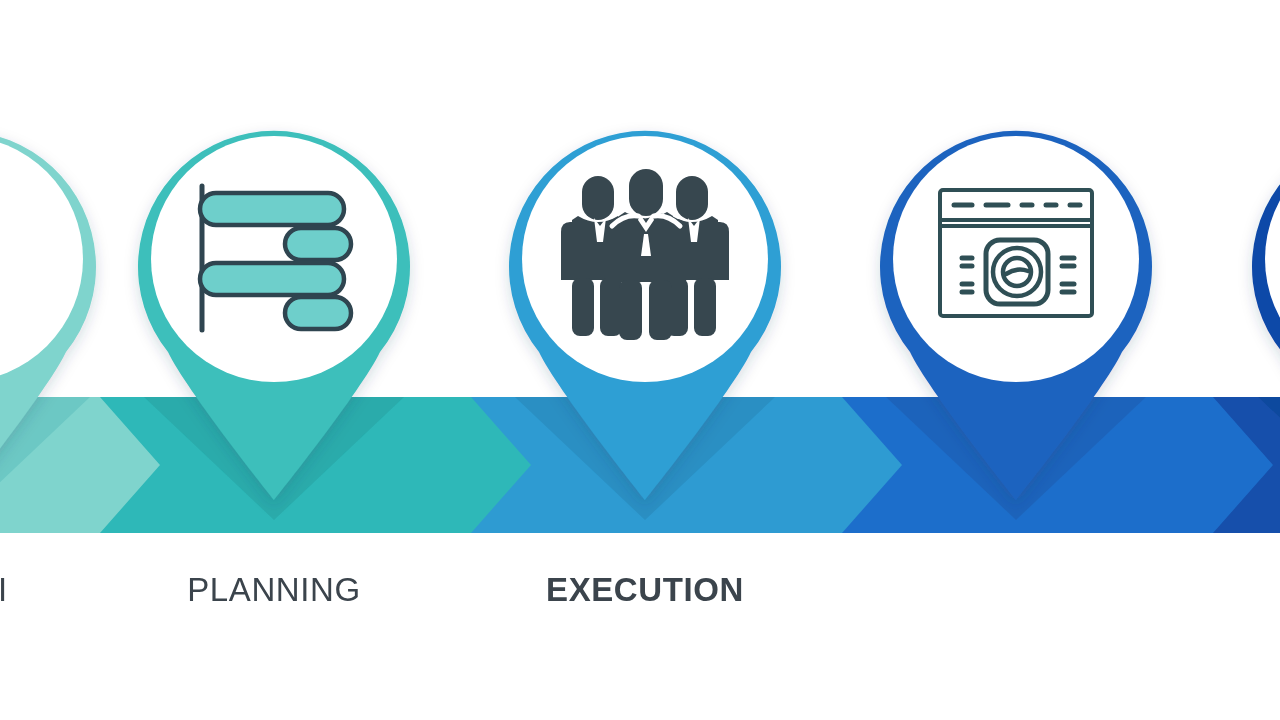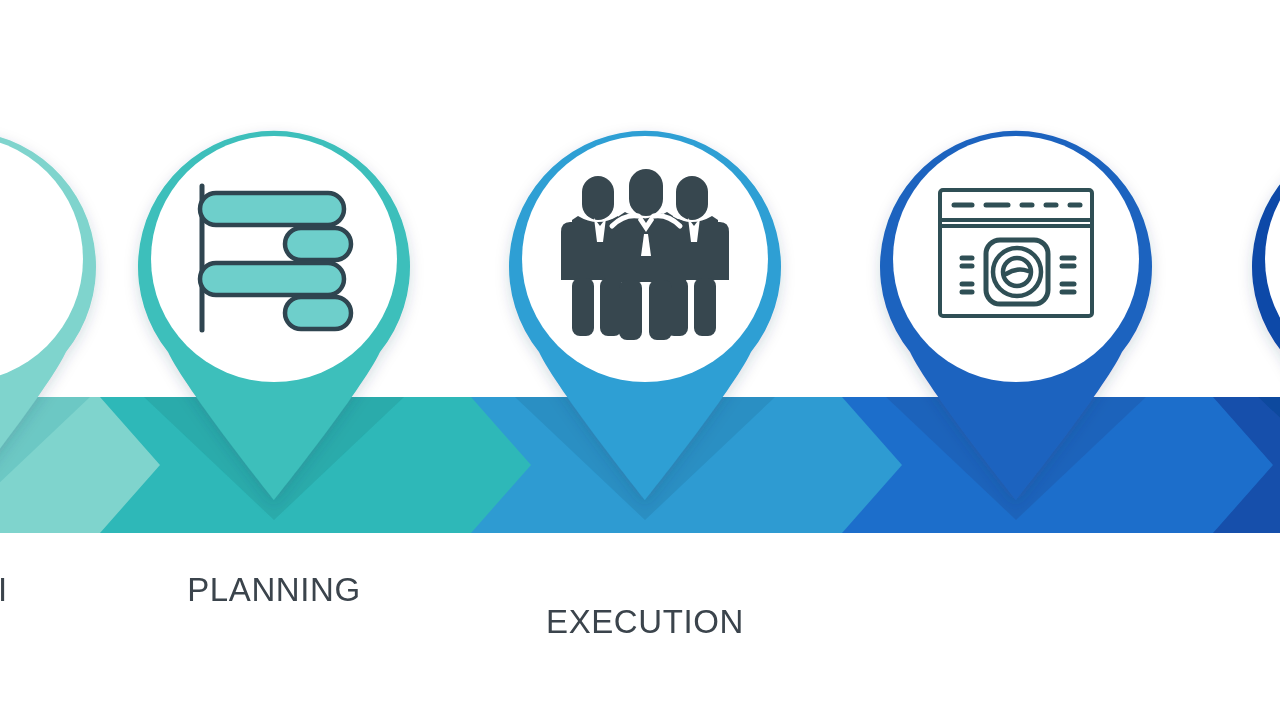--- a/index.html
+++ b/index.html
@@ -194,18 +194,18 @@
                A 136,136 0 1 1 1494,352
                C 1476,390 1388,500 1388,500 Z" fill="#1048a8"></path>
       <circle cx="1388" cy="259" r="123" fill="#ffffff"></circle>
     </g>
   </svg>
 
   <div class="label clip-left" style="left:-2px;top:573px;">I</div>
 
   <div class="label" style="left:274px;top:573px;text-align:right;">PLANNING</div>
 
-  <div class="label" style="left:645px;top:605px;">EXECUTION</div>
+  <div class="label" style="left:645px;top:573px;font-weight:bold;">EXECUTION</div>
 
 
   <div class="label" style="left:1276px;top:573px;"></div>
 
 </div>
 
 </body></html>

